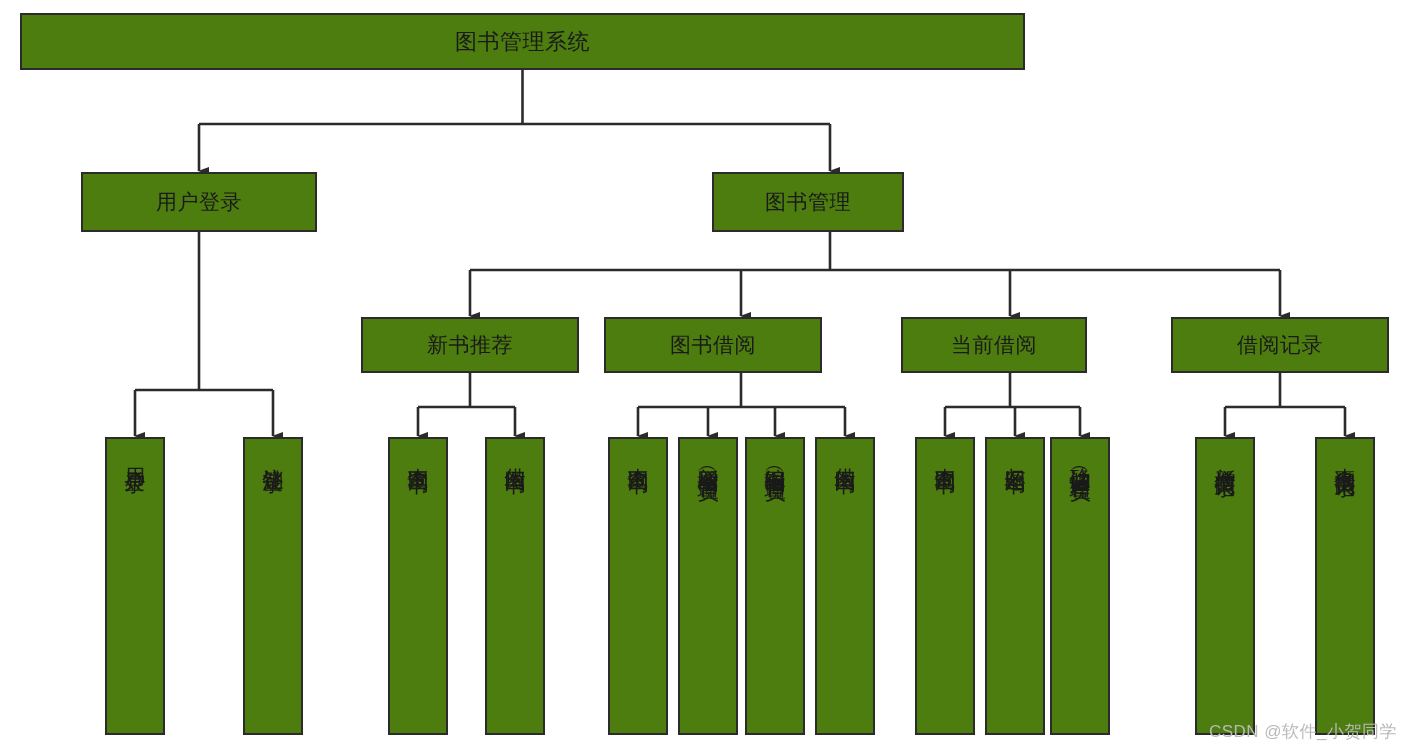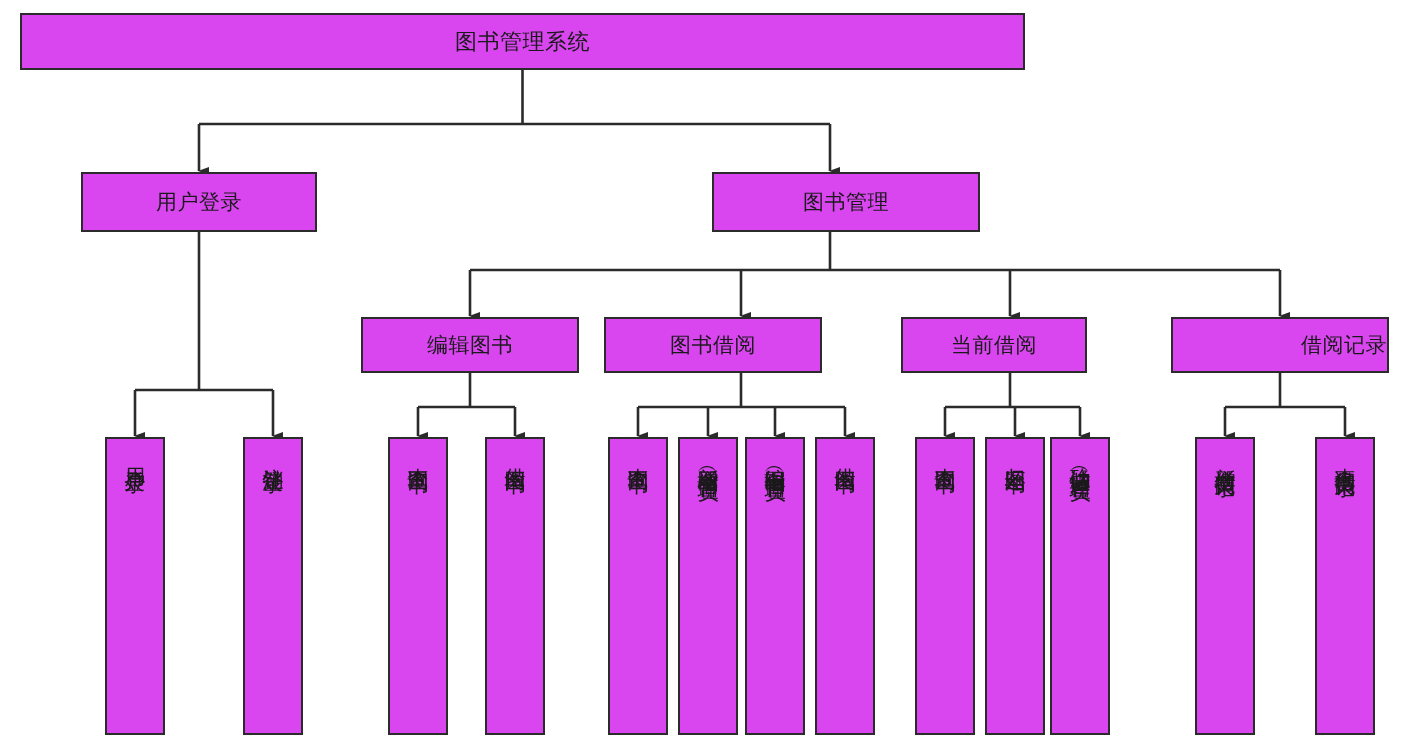--- a/index.html
+++ b/index.html
@@ -22,21 +22,21 @@
     position: absolute;
     left: 0;
     top: 0;
     width: 1405px;
     height: 747px;
     pointer-events: none;
   }
   .node {
     position: absolute;
     box-sizing: border-box;
-    background: #d946ef;
+    background: #4d7c0f;
     border: 2px solid #2b2b2b;
     display: flex;
     align-items: center;
     justify-content: center;
     color: #1a1a1a;
   }
   .node-label {
     display: block;
     text-align: center;
     line-height: 1.18;
@@ -124,33 +124,33 @@
       </g>
   </svg>
 
   <div id="nodes">
       <div class="node horiz root" style="left: 20px; top: 13px; width: 1005px; height: 57px;">
         <span class="node-label">图书管理系统</span>
       </div>
       <div class="node horiz" style="left: 81px; top: 172px; width: 236px; height: 60px;">
         <span class="node-label">用户登录</span>
       </div>
-      <div class="node horiz" style="left: 712px; top: 172px; width: 268px; height: 60px;">
+      <div class="node horiz" style="left: 712px; top: 172px; width: 192px; height: 60px;">
         <span class="node-label">图书管理</span>
       </div>
       <div class="node horiz" style="left: 361px; top: 317px; width: 218px; height: 56px;">
-        <span class="node-label">编辑图书</span>
+        <span class="node-label">新书推荐</span>
       </div>
       <div class="node horiz" style="left: 604px; top: 317px; width: 218px; height: 56px;">
         <span class="node-label">图书借阅</span>
       </div>
       <div class="node horiz" style="left: 901px; top: 317px; width: 186px; height: 56px;">
         <span class="node-label">当前借阅</span>
       </div>
-      <div class="node horiz" style="left: 1171px; top: 317px; width: 218px; height: 56px; justify-content: flex-end;">
+      <div class="node horiz" style="left: 1171px; top: 317px; width: 218px; height: 56px;">
         <span class="node-label">借阅记录</span>
       </div>
       <div class="node vert" style="left: 105px; top: 437px; width: 60px; height: 298px;">
         <span class="node-label">用户登录</span>
       </div>
       <div class="node vert" style="left: 243px; top: 437px; width: 60px; height: 298px;">
         <span class="node-label">注销登录</span>
       </div>
       <div class="node vert" style="left: 388px; top: 437px; width: 60px; height: 298px;">
         <span class="node-label">查询图书</span>
@@ -180,13 +180,14 @@
         <span class="node-label">确认归还（管理员）</span>
       </div>
       <div class="node vert" style="left: 1195px; top: 437px; width: 60px; height: 298px;">
         <span class="node-label">新增借阅记录</span>
       </div>
       <div class="node vert" style="left: 1315px; top: 437px; width: 60px; height: 298px;">
         <span class="node-label">查询借阅记录</span>
       </div>
     </div>
 
+  <div id="watermark">CSDN @软件_小贺同学</div>
 </div>
 
 </body></html>

